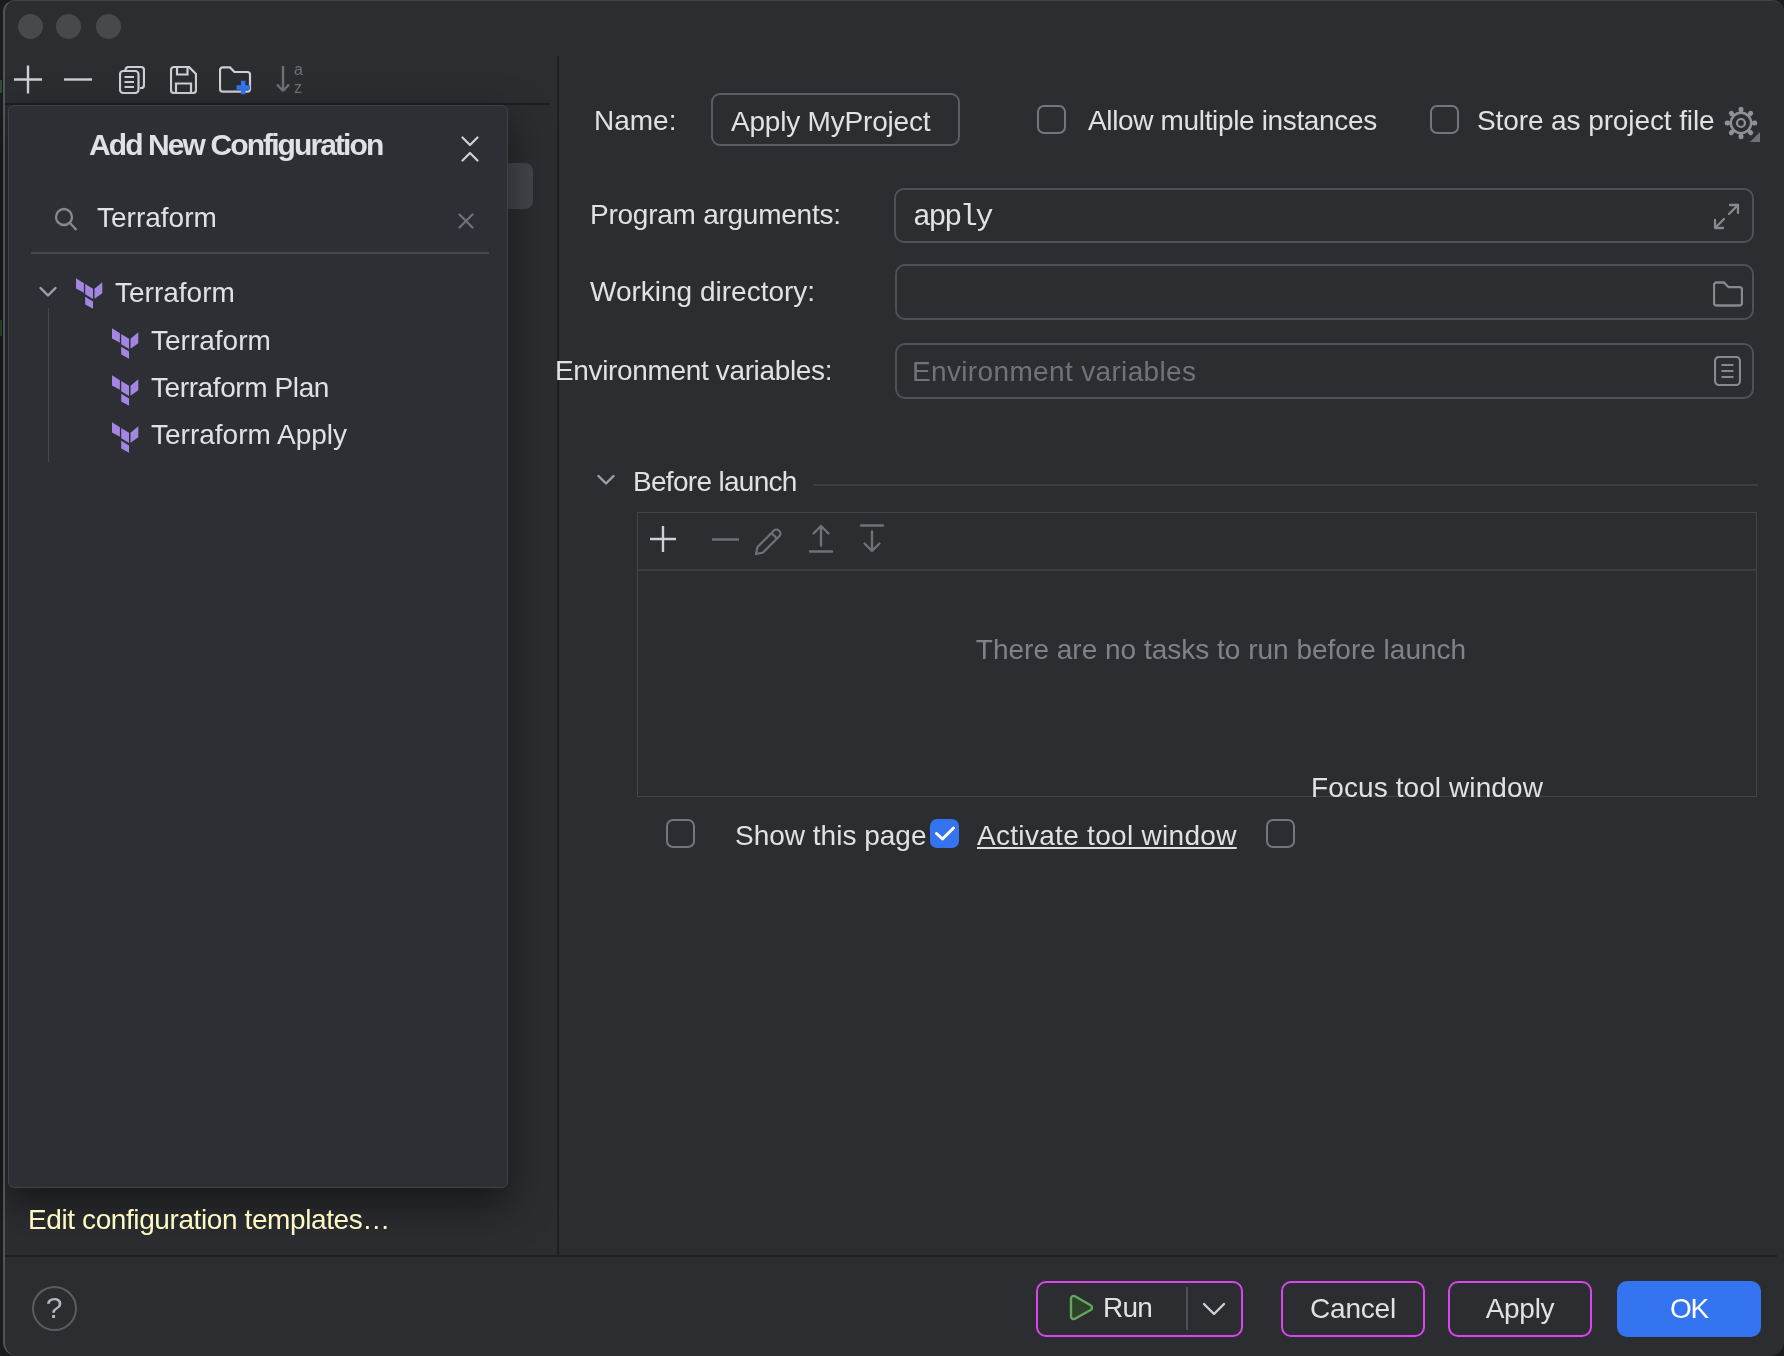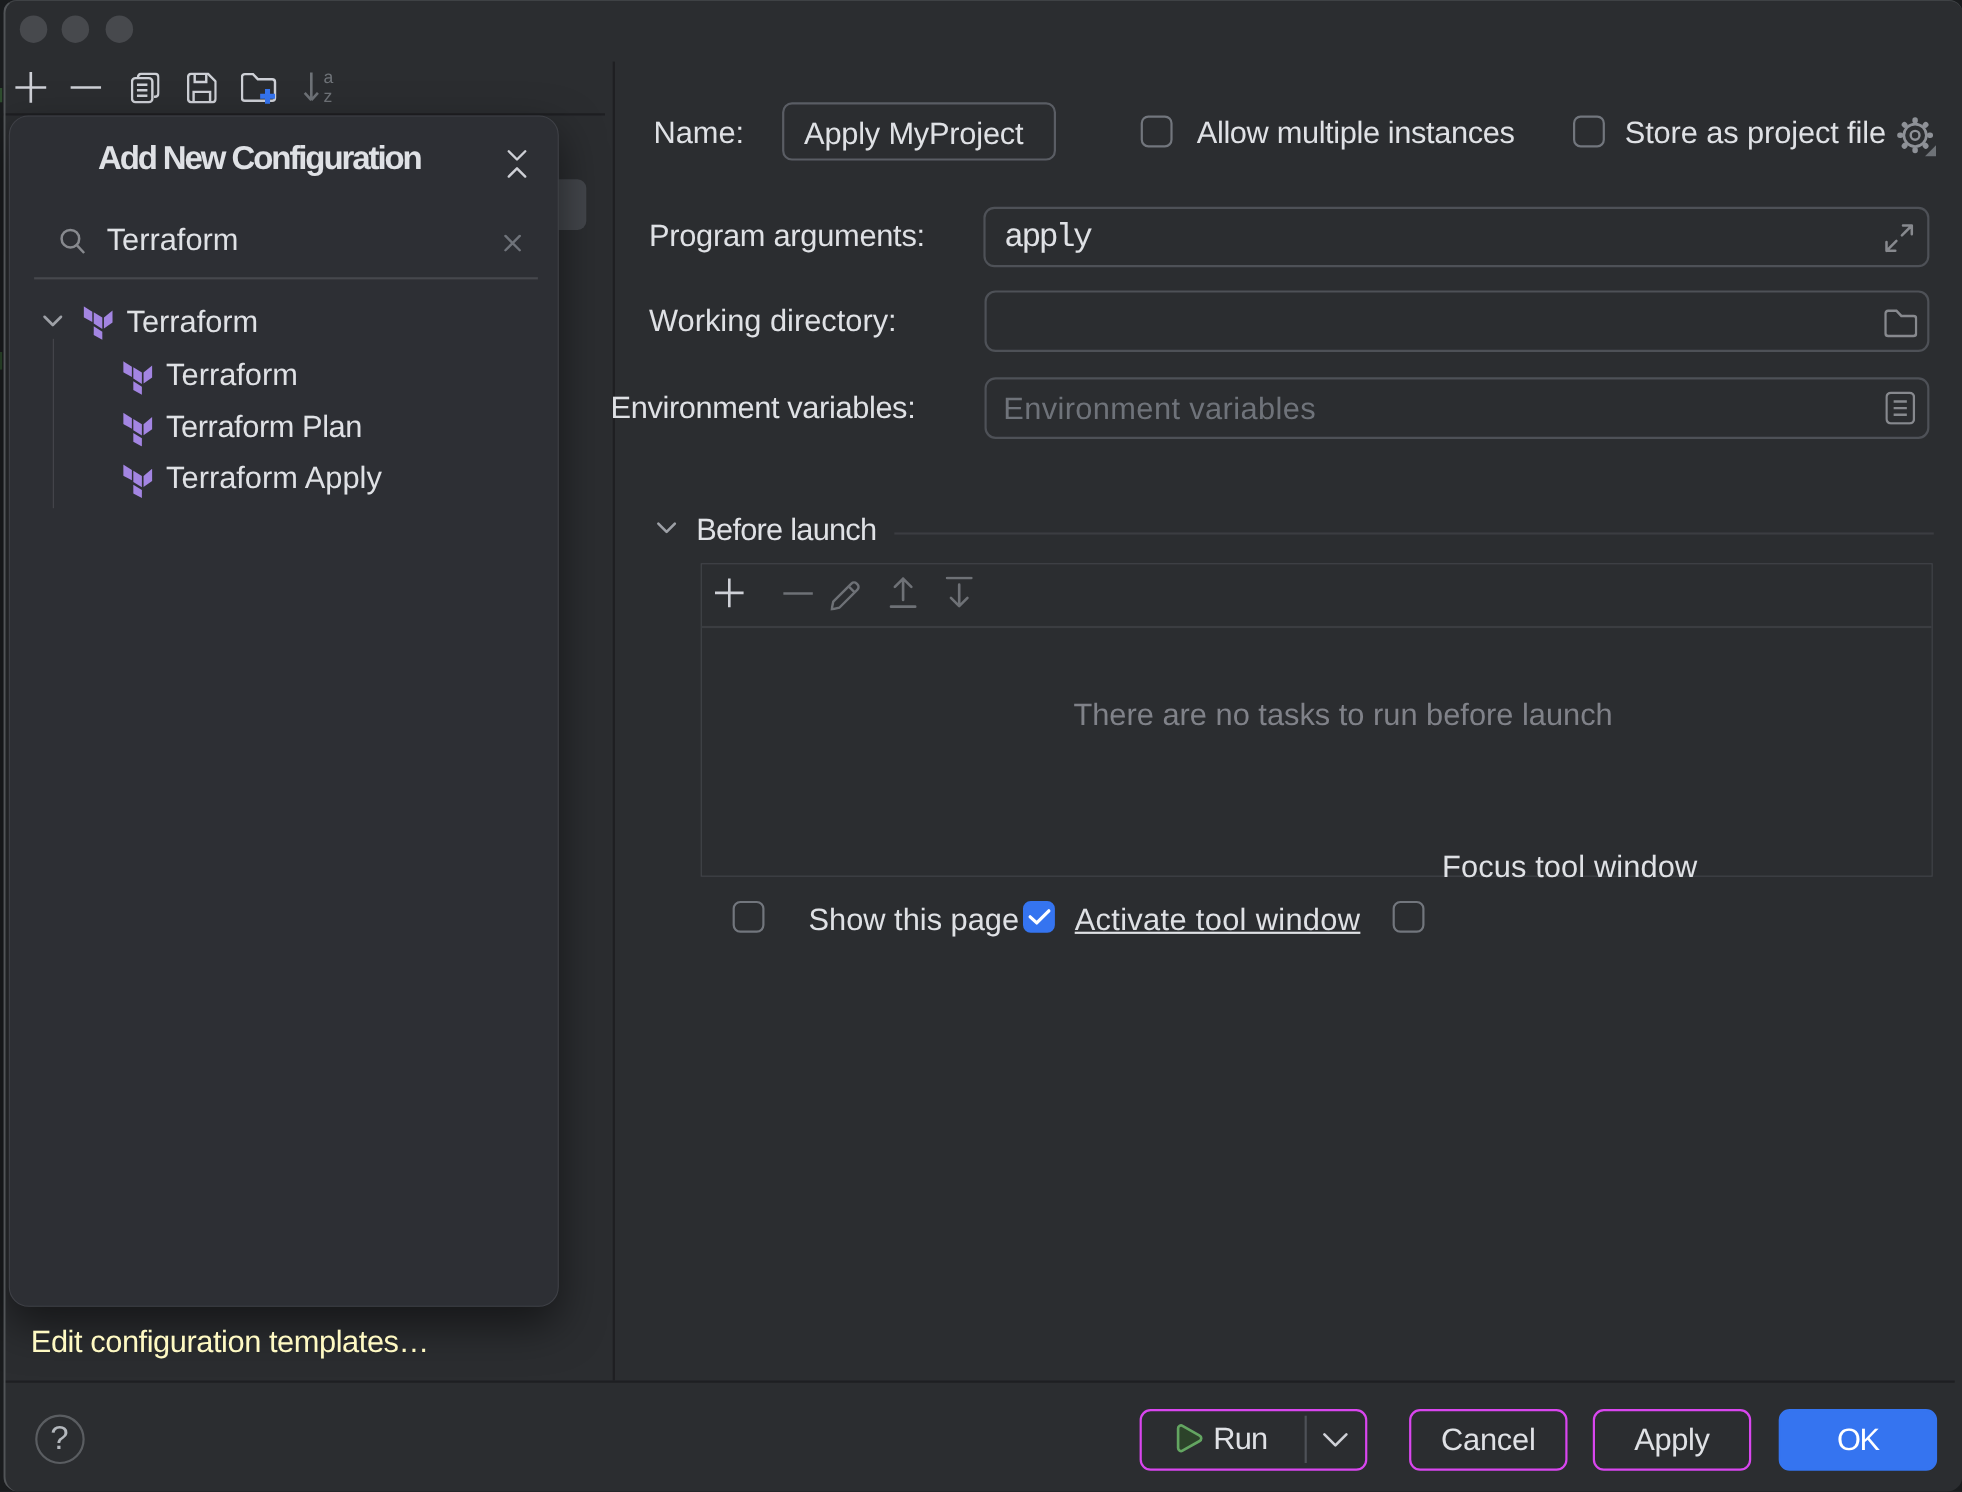--- a/index.html
+++ b/index.html
@@ -129,21 +129,21 @@
   <div class="cb" style="left:663px;top:819px;"></div>
   <div class="abs lbl" style="left:732px;top:820px;letter-spacing:0px;">Show this page</div>
   <div class="cb on" style="left:927px;top:819px;"></div>
   <svg class="abs" style="left:931px;top:825px" width="22" height="17" viewBox="0 0 22 17" fill="none" stroke="#fff" stroke-width="3" stroke-linecap="round" stroke-linejoin="round">
       <path d="M2.5 8.5 L8.5 14 L19.5 3"></path>
     </svg>
   <div class="abs lbl" style="left:974px;top:820px;letter-spacing:0.3px;text-decoration:underline;">Activate tool window</div>
   <div class="cb" style="left:1263px;top:819px;"></div>
   <div class="abs lbl" style="left:1308px;top:772px;letter-spacing:0.1px;">Focus tool window</div>
 
-  <div id="popup" class="abs" style="left:5px;top:105px;width:500px;height:1083px;background:#2d2f34;border:1px solid #3f4147;border-radius:18px;box-shadow:0 16px 40px rgba(0,0,0,.5);">
+  <div id="popup" class="abs" style="left:5px;top:105px;width:500px;height:1083px;background:#2d2f34;border:1px solid #3f4147;border-radius:6px;box-shadow:0 16px 40px rgba(0,0,0,.5);">
     <div class="abs" style="left:80px;top:22px;font-weight:700;font-size:30px;letter-spacing:-1.9px;color:#dfe1e5;">Add New Configuration</div>
     <svg class="abs" style="left:452px;top:30px" width="18" height="26" viewBox="0 0 18 26" fill="none" stroke="#ced0d6" stroke-width="2.2" stroke-linecap="round" stroke-linejoin="round">
         <path d="M1.5 1.5 L9 9 L16.5 1.5 M1.5 24.5 L9 17 L16.5 24.5"></path>
       </svg>
     <svg class="abs" style="left:45px;top:101px" width="24" height="25" viewBox="0 0 24 25" fill="none" stroke="#87898e" stroke-width="2.3">
         <circle cx="10" cy="10" r="8"></circle>
         <path d="M16 16 L22.5 23"></path>
       </svg>
     <div class="abs" style="left:88px;top:96px;font-size:28px;">Terraform</div>
     <svg class="abs" style="left:449px;top:107px" width="16" height="16" viewBox="0 0 16 16" fill="none" stroke="#6f737a" stroke-width="2.2" stroke-linecap="round">

